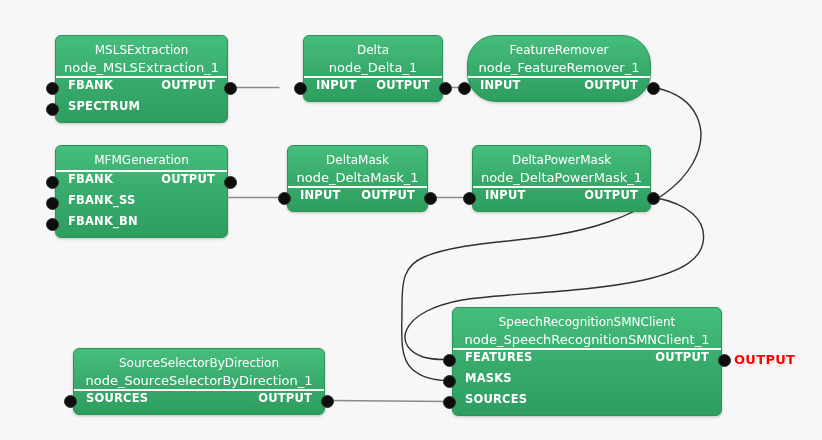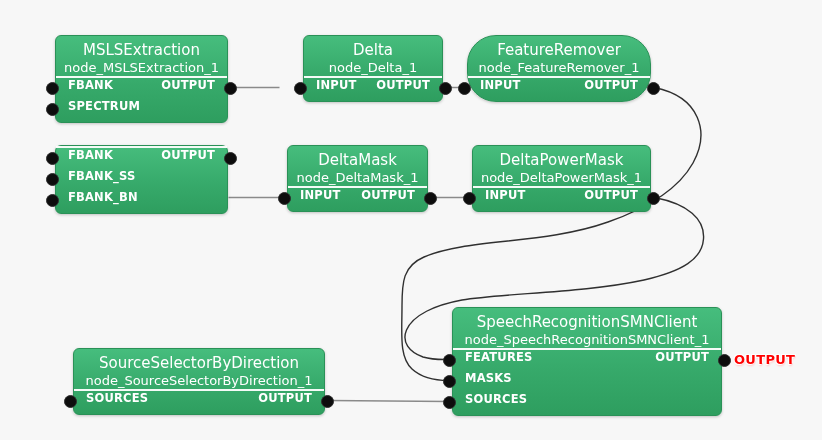--- a/index.html
+++ b/index.html
@@ -16,21 +16,21 @@
     position: absolute;
     box-sizing: border-box;
     border-radius: 6px;
     background: linear-gradient(180deg, #46bd7d 0%, #37aa6b 55%, #2e9e5f 100%);
     border: 1px solid #2a9157;
     box-shadow: 0 1px 3px rgba(0,0,0,0.22);
     color: #ffffff;
   }
   .node-title {
     text-align: center;
-    font-size: 15px;
+    font-size: 12px;
     line-height: 19px;
     padding-top: 5px;
     white-space: nowrap;
   }
   .node-name {
     text-align: center;
     font-size: 13px;
     line-height: 16px;
     white-space: nowrap;
   }
@@ -118,20 +118,21 @@
         <div class="node-sep"></div>
         <div class="node-row">
           <span class="port in"></span>
           <span class="port-label in-label">INPUT</span>
           <span class="port-label out-label">OUTPUT</span>
           <span class="port out"></span>
         </div>
         <div style="height: 2px;"></div>
       </div>
       <div class="node" style="left: 55px; top: 145px; width: 173px;">
+        <div class="node-title">MFMGeneration</div>
         <div class="node-sep"></div>
         <div class="node-row">
           <span class="port in"></span>
           <span class="port-label in-label">FBANK</span>
           <span class="port-label out-label">OUTPUT</span>
           <span class="port out"></span>
         </div>
         <div class="node-row">
           <span class="port in"></span>
           <span class="port-label in-label">FBANK_SS</span>

